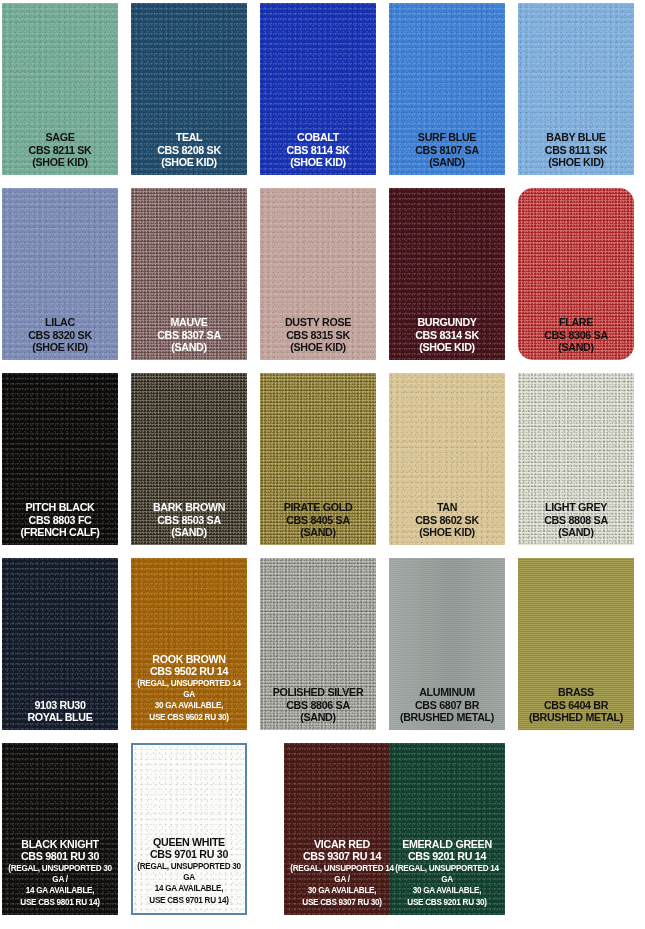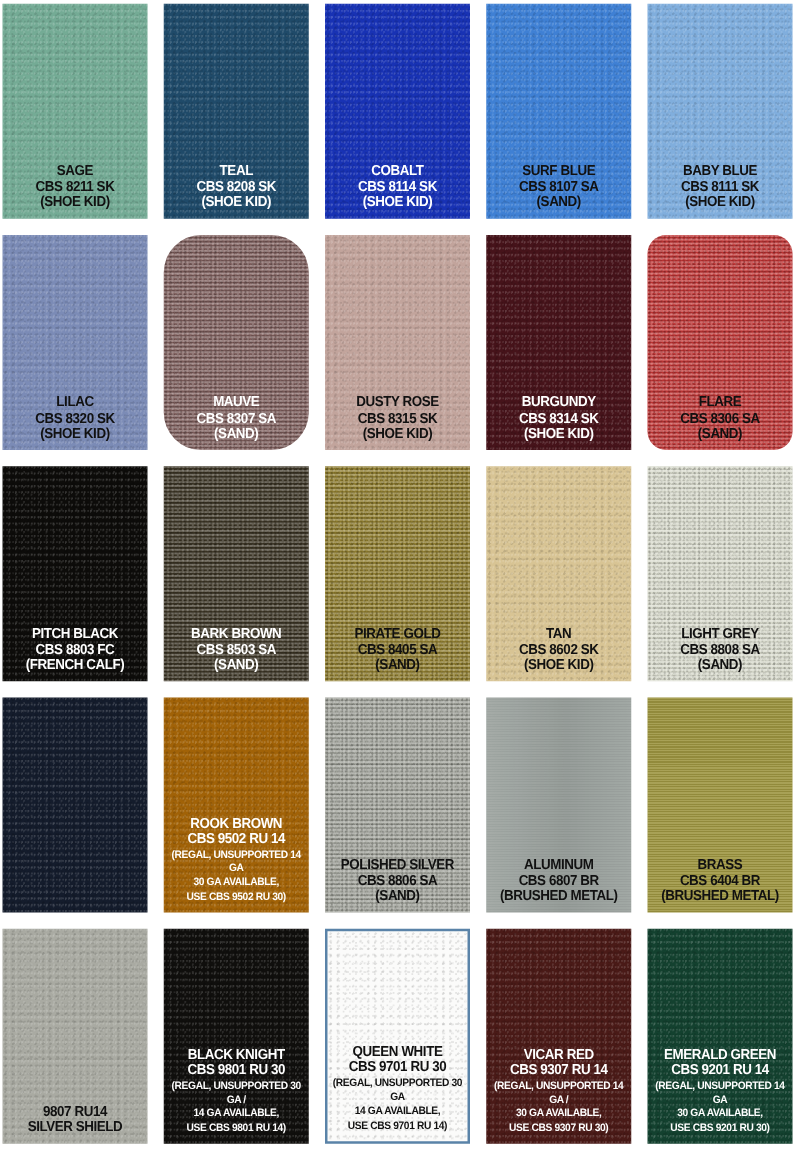--- a/index.html
+++ b/index.html
@@ -177,21 +177,21 @@
         </div>
       </div>
       <div class="swatch dark-text tex-pebble" style="background: rgb(123, 139, 182);">
         <div class="grain"></div>
         <div class="caption">
           <span class="cap-name">LILAC</span>
           <span class="cap-code">CBS 8320 SK</span>
           <span class="cap-note">(SHOE KID)</span>
         </div>
       </div>
-      <div class="swatch light-text tex-speckle" style="background: rgb(126, 94, 92); border-radius: 30px;">
+      <div class="swatch light-text tex-speckle" style="background: rgb(126, 94, 92);">
         <div class="grain"></div>
         <div class="caption">
           <span class="cap-name">MAUVE</span>
           <span class="cap-code">CBS 8307 SA</span>
           <span class="cap-note">(SAND)</span>
         </div>
       </div>
       <div class="swatch dark-text tex-pebble" style="background: rgb(194, 164, 156);">
         <div class="grain"></div>
         <div class="caption">
@@ -251,20 +251,24 @@
       <div class="swatch dark-text tex-speckle" style="background: rgb(217, 219, 205);">
         <div class="grain"></div>
         <div class="caption">
           <span class="cap-name">LIGHT GREY</span>
           <span class="cap-code">CBS 8808 SA</span>
           <span class="cap-note">(SAND)</span>
         </div>
       </div>
       <div class="swatch light-text tex-pebble" style="background: rgb(20, 28, 44);">
         <div class="grain"></div>
+        <div class="caption">
+          <span class="cap-name">9103 RU30</span>
+          <span class="cap-code">ROYAL BLUE</span>
+        </div>
       </div>
       <div class="swatch light-text tex-pebble" style="background: #a16207;">
         <div class="grain"></div>
         <div class="caption">
           <span class="cap-name">ROOK BROWN</span>
           <span class="cap-code">CBS 9502 RU 14</span>
           <span class="cap-fine">(REGAL, UNSUPPORTED 14 GA</span>
           <span class="cap-fine">30 GA AVAILABLE,</span>
           <span class="cap-fine">USE CBS 9502 RU 30)</span>
         </div>
@@ -286,48 +290,41 @@
         </div>
       </div>
       <div class="swatch dark-text tex-brushed" style="background: rgb(157, 149, 64);">
         <div class="grain"></div>
         <div class="caption">
           <span class="cap-name">BRASS</span>
           <span class="cap-code">CBS 6404 BR</span>
           <span class="cap-note">(BRUSHED METAL)</span>
         </div>
       </div>
-      <div class="swatch dark-text tex-pebble" style="background: rgb(169, 170, 162);">
-        <div class="grain"></div>
-        <div class="caption">
-          <span class="cap-name">9807 RU14</span>
-          <span class="cap-code">SILVER SHIELD</span>
-        </div>
-      </div>
       <div class="swatch light-text tex-pebble" style="background: rgb(16, 15, 13);">
         <div class="grain"></div>
         <div class="caption">
           <span class="cap-name">BLACK KNIGHT</span>
           <span class="cap-code">CBS 9801 RU 30</span>
           <span class="cap-fine">(REGAL, UNSUPPORTED 30 GA /</span>
           <span class="cap-fine">14 GA AVAILABLE,</span>
           <span class="cap-fine">USE CBS 9801 RU 14)</span>
         </div>
       </div>
       <div class="swatch dark-text tex-pebble bordered" style="background: rgb(251, 251, 250); border-color: rgb(90, 131, 168);">
         <div class="grain"></div>
         <div class="caption">
           <span class="cap-name">QUEEN WHITE</span>
           <span class="cap-code">CBS 9701 RU 30</span>
           <span class="cap-fine">(REGAL, UNSUPPORTED 30 GA</span>
           <span class="cap-fine">14 GA AVAILABLE,</span>
           <span class="cap-fine">USE CBS 9701 RU 14)</span>
         </div>
       </div>
-      <div class="swatch light-text tex-pebble" style="background: rgb(74, 26, 23);">
+      <div class="swatch light-text tex-pebble" style="background: rgb(74, 26, 23); margin-left: 24px;">
         <div class="grain"></div>
         <div class="caption">
           <span class="cap-name">VICAR RED</span>
           <span class="cap-code">CBS 9307 RU 14</span>
           <span class="cap-fine">(REGAL, UNSUPPORTED 14 GA /</span>
           <span class="cap-fine">30 GA AVAILABLE,</span>
           <span class="cap-fine">USE CBS 9307 RU 30)</span>
         </div>
       </div>
       <div class="swatch light-text tex-pebble" style="background: rgb(19, 65, 47);">

